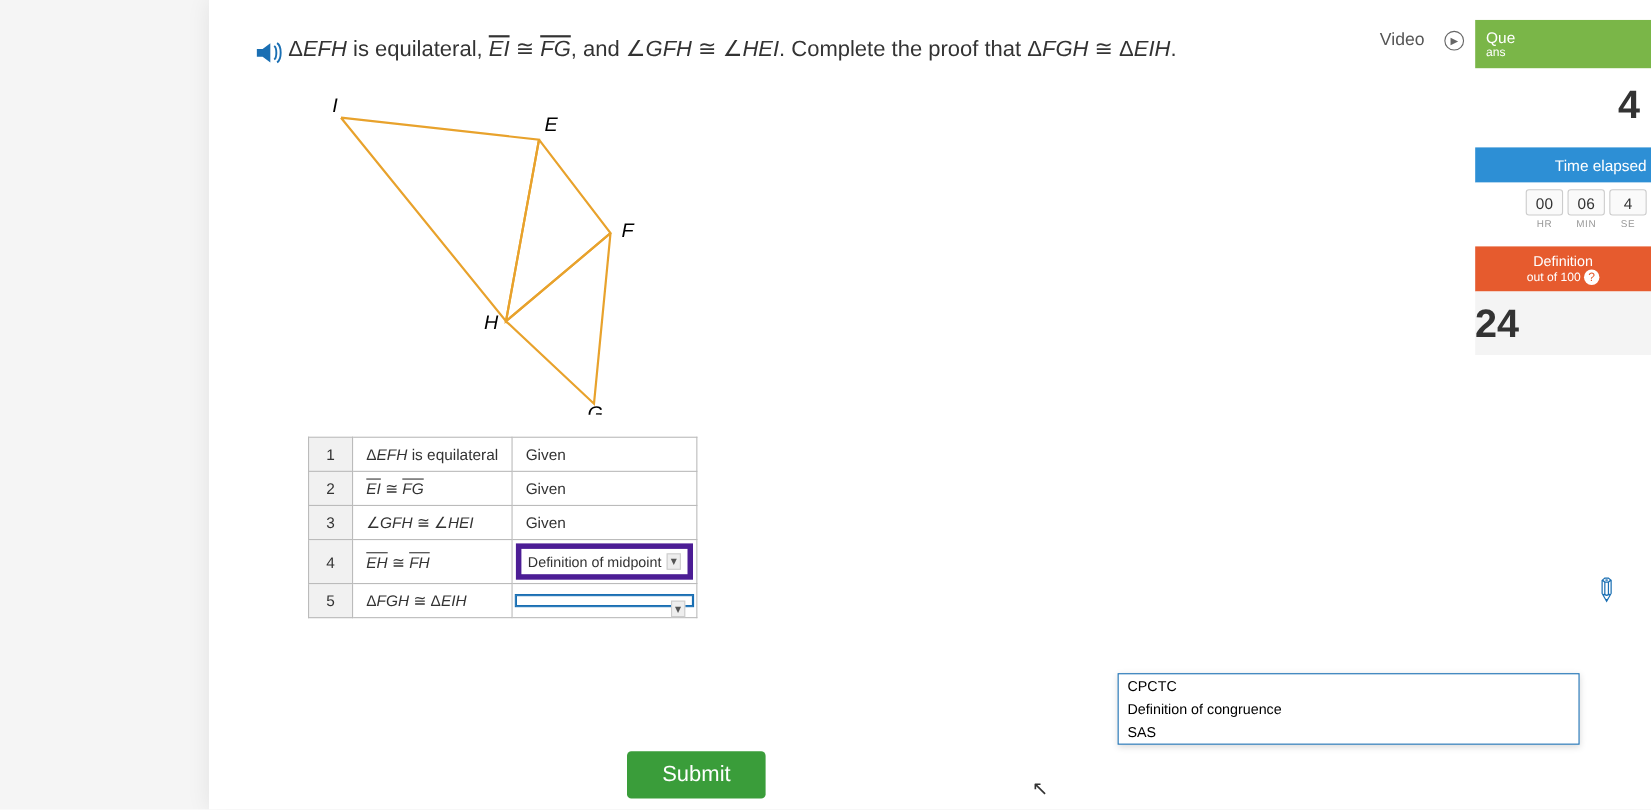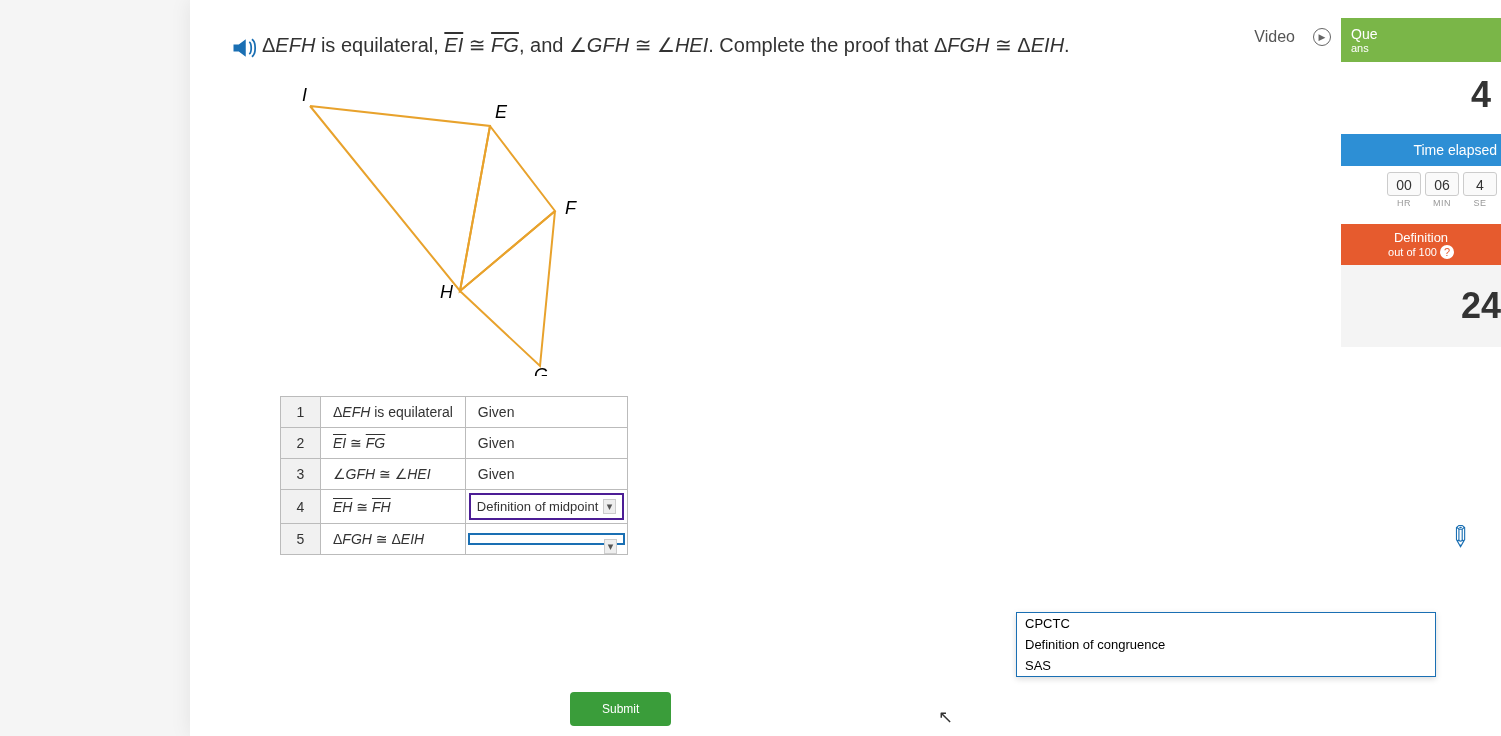--- a/index.html
+++ b/index.html
@@ -15,39 +15,39 @@
 .sidebar{position:absolute;right:0;top:18px;width:160px;overflow:hidden}
 .qa-box{background:#7ab648;color:#fff;padding:8px 10px;font-size:14px;margin-bottom:12px}
 .big4{color:#333;font-size:36px;font-weight:bold;text-align:right;margin:10px 10px 18px 0}
 .time-box{background:#2d8fd5;color:#fff;text-align:right;padding:8px 4px;font-size:14px}
 .hrmin{background:#fff;display:flex;gap:4px;padding:6px 4px 2px 6px;justify-content:flex-end}
 .hrmin .seg{text-align:center}
 .hrmin .seg .v{background:#fafafa;border:1px solid #ccc;border-radius:3px;width:34px;height:24px;line-height:24px;font-size:14px;color:#333}
 .hrmin .seg .l{font-size:9px;color:#999;margin-top:2px;letter-spacing:.5px}
 .ss-box{background:#e65b2e;color:#fff;text-align:center;padding:6px 4px;font-size:13px;margin-top:14px}
 .ss-box .q{display:inline-block;width:14px;height:14px;background:#fff;color:#e65b2e;border-radius:50%;font-size:11px;line-height:14px;margin-left:3px}
-.ss-val{background:#f4f4f4;text-align:right;font-size:36px;font-weight:bold;color:#333;padding:20px 0}
+.ss-val{background:#f4f4f4;text-align:left;font-size:36px;font-weight:bold;color:#333;padding:8px 0}
 .pencil{position:absolute;right:30px;top:520px;color:#1a6fb3;font-size:28px;transform:rotate(45deg)}
 .figure{margin:10px 0 20px 50px}
 .figure svg{display:block}
 .proof-table{border-collapse:collapse;margin-left:50px;font-size:14px;color:#333}
 .proof-table th,.proof-table td{border:1px solid #bbb;padding:7px 12px;text-align:left;background:#fff}
 .proof-table th{background:#f1f1f1;font-weight:bold}
 .proof-table td:first-child,.proof-table th:first-child{background:#f1f1f1;text-align:center;width:40px}
 .proof-table .stmt-col{width:380px}
 .proof-table .reason-col{width:430px}
 .ol{text-decoration:overline}
-.reason-sel{position:relative;border:2px solid #4c1d95;padding:4px 24px 4px 6px;font-size:13px;background:#fff;cursor:pointer}
+.reason-sel{position:relative;border:5px solid #4c1d95;padding:4px 24px 4px 6px;font-size:13px;background:#fff;cursor:pointer}
 .reason-sel::after{content:"▾";position:absolute;right:6px;top:4px;color:#555;font-size:11px;background:#eee;border:1px solid #ccc;padding:0 3px}
 .reason-sel.active{border:1px solid #1a6fb3}
 .reason-sel.focus{outline:1px solid #1a6fb3}
 .dropdown{position:absolute;left:826px;top:612px;width:420px;border:1px solid #1a6fb3;background:#fff;font-size:13px;box-shadow:0 2px 6px rgba(0,0,0,.15);z-index:10}
 .dropdown .opt{padding:3px 8px;cursor:pointer}
 .dropdown .opt.sel{background:#1e90ff;color:#fff}
-.submit-btn{position:absolute;left:380px;bottom:10px;background:#3a9d3a;color:#fff;border:none;border-radius:4px;padding:10px 32px;font-size:12px;cursor:pointer}
+.submit-btn{position:absolute;left:380px;bottom:10px;background:#3a9d3a;color:#fff;border:none;border-radius:4px;padding:10px 32px;font-size:20px;cursor:pointer}
 .cursor-ptr{position:absolute;left:748px;bottom:8px;font-size:18px;color:#333}
 </style>
 </head>
 <body>
 
 <div class="page">
   <div class="top-row">
     <div class="speaker">
       <svg viewBox="0 0 32 32">
           <path fill="#1a6fb3" d="M4 12v8h6l8 6V6l-8 6H4z"></path>

